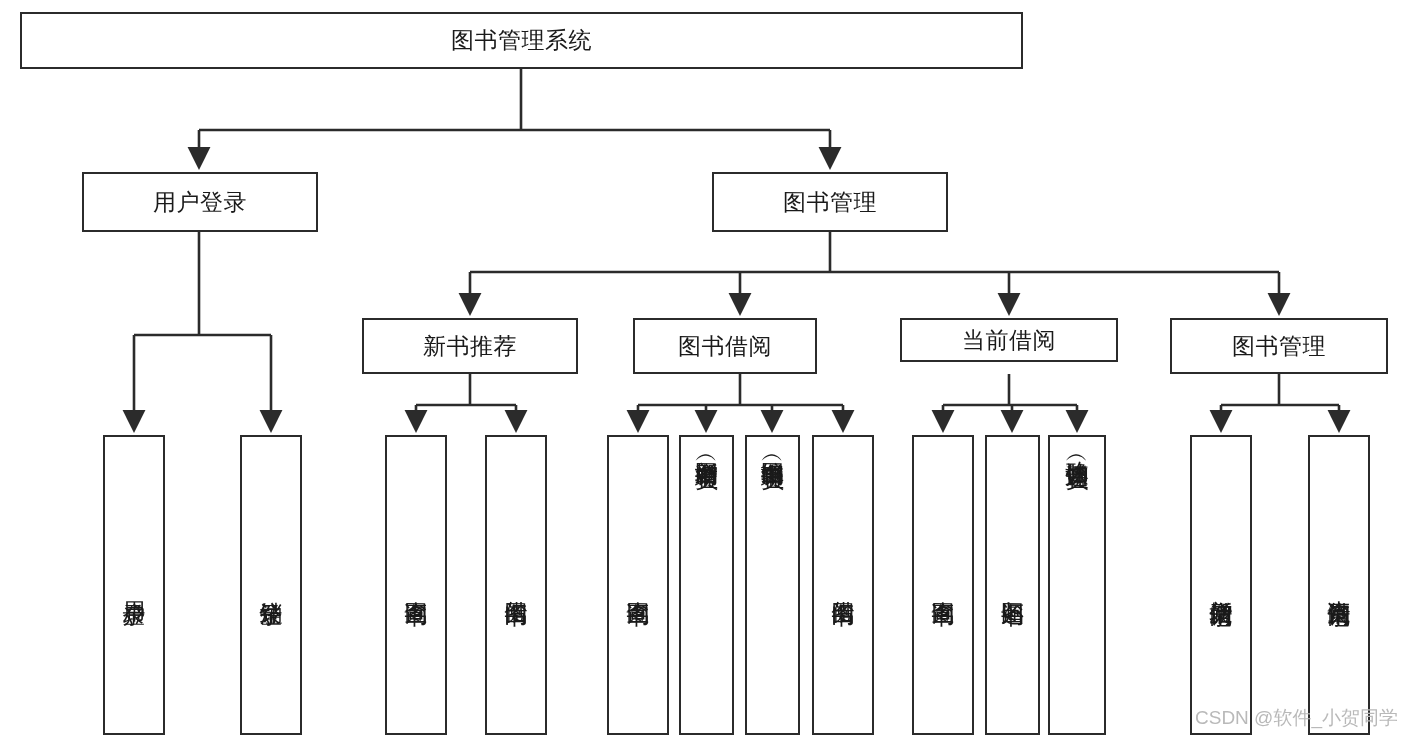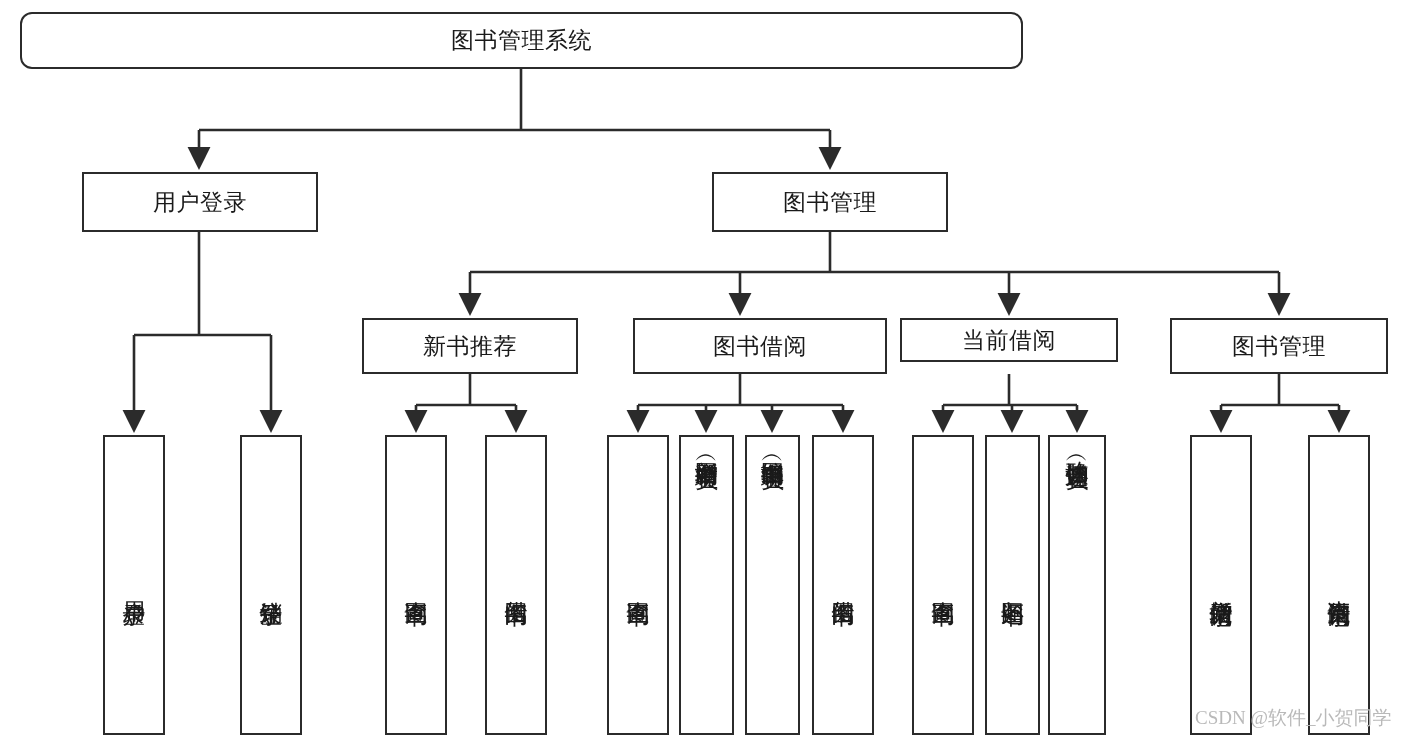--- a/index.html
+++ b/index.html
@@ -120,35 +120,35 @@
       <path d="M 1012 405 L 1012 429" marker-end="url(#arrow)"></path>
       <path d="M 1077 405 L 1077 429" marker-end="url(#arrow)"></path>
 
       <path d="M 1279 374 L 1279 405"></path>
       <path d="M 1221 405 L 1339 405"></path>
       <path d="M 1221 405 L 1221 429" marker-end="url(#arrow)"></path>
       <path d="M 1339 405 L 1339 429" marker-end="url(#arrow)"></path>
     </g>
   </svg>
 
-  <div class="node h" style="left:20px;top:12px;width:1003px;height:57px;border-radius:12px;">
+  <div class="node h" style="left:20px;top:12px;width:1003px;height:57px;">
     <span>图书管理系统</span>
   </div>
 
   <div class="node h" style="left:82px;top:172px;width:236px;height:60px;">
     <span>用户登录</span>
   </div>
   <div class="node h" style="left:362px;top:318px;width:216px;height:56px;">
     <span>新书推荐</span>
   </div>
 
   <div class="node h" style="left:712px;top:172px;width:236px;height:60px;">
     <span>图书管理</span>
   </div>
-  <div class="node h" style="left:633px;top:318px;width:254px;height:56px;justify-content:center;">
+  <div class="node h" style="left:633px;top:318px;width:184px;height:56px;justify-content:center;">
     <span>图书借阅</span>
   </div>
   <div class="node h" style="left:900px;top:318px;width:218px;height:44px;">
     <span>当前借阅</span>
   </div>
   <div class="node h" style="left:1170px;top:318px;width:218px;height:56px;">
     <span>图书管理</span>
   </div>
 
   <div class="node v centerv" style="left:103px;top:435px;width:62px;height:300px;">
@@ -188,15 +188,15 @@
     <span class="vtext">确认归还（管理员）</span>
   </div>
 
   <div class="node v centerv" style="left:1190px;top:435px;width:62px;height:300px;">
     <span class="vtext">新增借阅记录</span>
   </div>
   <div class="node v centerv" style="left:1308px;top:435px;width:62px;height:300px;">
     <span class="vtext">查询借阅记录</span>
   </div>
 
-  <div class="watermark" style="left:1195px;top:718px;transform:translateY(-50%);font-family:Liberation Serif, serif;">CSDN @软件_小贺同学</div>
+  <div class="watermark" style="left:1195px;top:718px;transform:translateY(-50%);">CSDN @软件_小贺同学</div>
 
 </div>
 
 </body></html>

